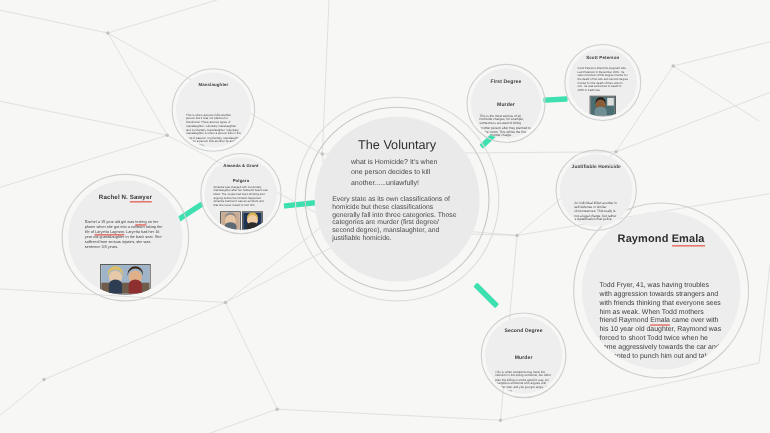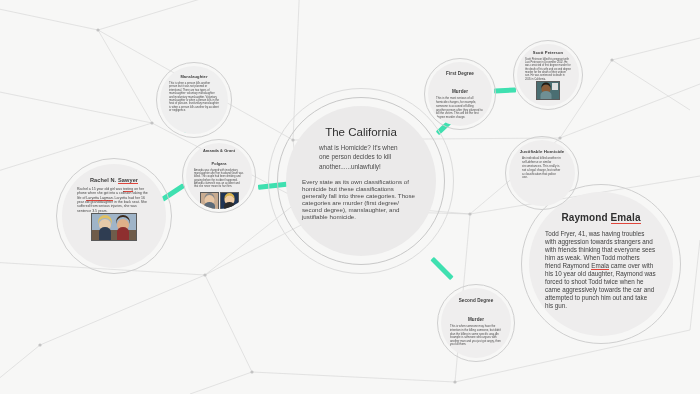--- a/index.html
+++ b/index.html
@@ -13,21 +13,21 @@
   #netlayer{position:absolute;inset:0;width:700px;height:394px;}
 
   .node{
     position:absolute;
     border-radius:50%;
     background:#efeeee;
     box-sizing:border-box;
     display:flex;
     flex-direction:column;
     align-items:center;
-    justify-content:flex-start;
+    justify-content:space-between;
     overflow:hidden;
     color:#3b3b3b;
   }
   .ring{
     position:absolute;
     border-radius:50%;
     border:1px solid #cfcfcf;
     box-sizing:border-box;
     pointer-events:none;
   }
@@ -162,21 +162,21 @@
   <div class="conn" style="left:164px;top:119px;width:28px;height:5px;transform:rotate(47deg);"></div>
   <div class="conn" style="left:160px;top:190px;width:26px;height:5px;transform:rotate(-33deg);"></div>
   <div class="conn" style="left:434px;top:122px;width:26px;height:5px;transform:rotate(-43deg);"></div>
   <div class="conn" style="left:494px;top:88px;width:22px;height:5px;transform:rotate(-3deg);"></div>
   <div class="conn" style="left:428px;top:266px;width:28px;height:5px;transform:rotate(45deg);"></div>
 
   <div class="ring" id="hub-ring2"></div>
   <div class="ring" id="hub-ring1"></div>
   <div class="node" id="hub"></div>
   <div id="hub-inner">
-    <div class="title">The California</div>
+    <div class="title">The Voluntary</div>
     <div class="sub">what is Homicide? It's when one person decides to kill another......unlawfully!</div>
     <div class="body center">Every state as its own classifications of homicide but these classifications generally fall into three categories. Those categories are murder (first degree/ second degree), manslaughter, and justifiable homicide.</div>
   </div>
 
   <div class="ring" id="r-ring"></div>
   <div class="node" id="n-raymond">
     <div class="title">Raymond <u>Emala</u></div>
     <div class="body">Todd Fryer, 41, was having troubles with aggression towards strangers and with friends thinking that everyone sees him as weak. When Todd mothers friend Raymond <u>Emala</u> came over with his 10 year old daughter, Raymond was forced to shoot Todd twice when he came aggressively towards the car and attempted to punch him out and take his gun.</div>
   </div>
 

